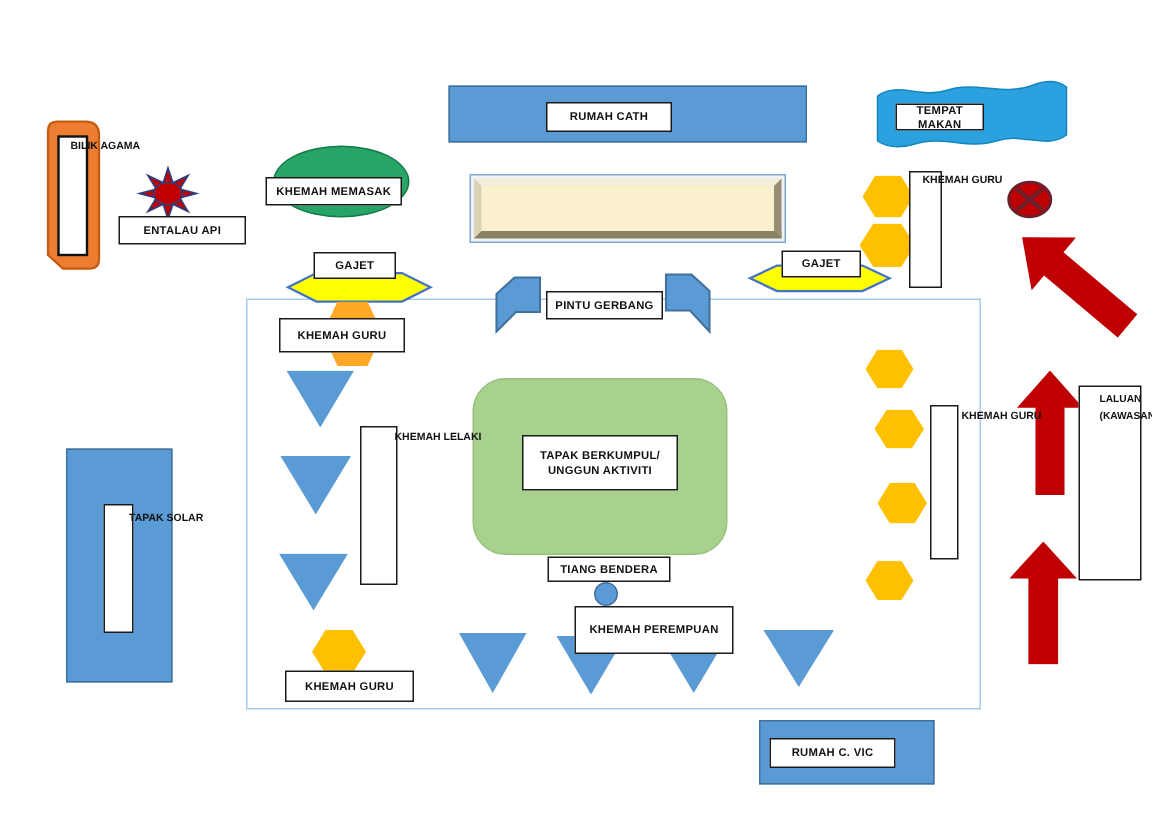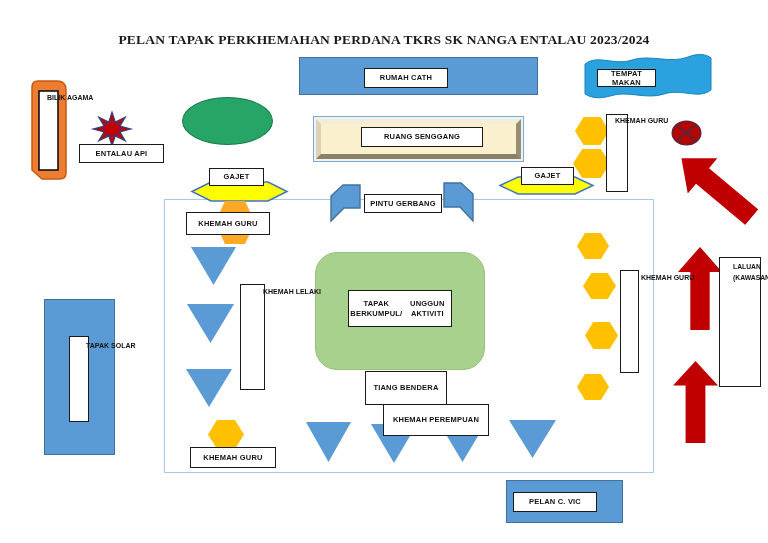--- a/index.html
+++ b/index.html
@@ -28,57 +28,56 @@
                   border:1.6px solid #7FA8D0;box-sizing:border-box;background:#eef3f9;z-index:2;}
   .senggang-inner{position:absolute;left:2px;top:2px;right:2px;bottom:2px;
                   border:5px solid;border-color:#F2ECD9 #978D72 #8A8164 #DCD3B6;
                   background:var(--senggang-cream);box-sizing:border-box;}
   .fill-bblue{fill:var(--building-blue);stroke:var(--building-blue-border);stroke-width:1.4;}
   .fill-gajet{fill:var(--gajet-yellow);stroke:var(--gajet-border-blue);stroke-width:1.5;}
   .fill-agama{fill:var(--agama-orange);stroke:#C55A11;stroke-width:1.5;}
   .fill-flag{fill:var(--flag-blue);stroke:#1585BD;stroke-width:1;}
   .star-ray{fill:var(--arrow-red);stroke:#2F3F7F;stroke-width:1.1;}
   svg{position:absolute;overflow:visible;z-index:3;}
-  .two-line{flex-direction:row;}
+  .two-line{flex-direction:column;}
 </style>
 </head>
 <body>
 
 <div id="stage">
 
-  <div class="title">PELAN TAPAK PERKHEMAHAN PERDANA TKRS SK NANGA ENTALAU 2023/2024</div>
 
   <div class="boundary"></div>
 
   <div class="bldg" style="left:299px;top:57px;width:239px;height:38px;"></div>
   <div class="lbl" style="left:364px;top:68px;width:84px;height:20px;">RUMAH CATH</div>
 
   <svg style="left:584px;top:52px;" width="128" height="48" viewBox="0 0 128 48">
     <path class="fill-flag" d="M1,12 C14,2 30,14 48,8 C66,2 86,12 104,5 C114,1 122,2 127,6 L127,38 C114,48 98,36 80,42 C62,48 44,38 26,44 C16,47 7,46 1,42 Z"></path>
   </svg>
   <div class="lbl" style="left:597px;top:69px;width:59px;height:18px;">TEMPAT MAKAN</div>
 
   <div class="senggang-outer">
     <div class="senggang-inner"></div>
   </div>
-  <div class="lbl" style="left:361px;top:127px;width:122px;height:20px;">RUANG SENGGANG</div>
 
   <svg style="left:27px;top:80px;" width="44" height="100" viewBox="0 0 44 100">
     <path class="fill-agama" d="M11,1 L30,1 Q39,1 39,10 L39,93 Q39,99 33,99 L15,99 L5,90 L5,7 Q5,1 11,1 Z"></path>
     <rect x="12" y="11" width="19" height="79" fill="#ffffff" stroke="#111111" stroke-width="1.6"></rect>
   </svg>
   <div class="txt" style="left:47px;top:94px;">BILIK AGAMA</div>
 
   <svg style="left:89px;top:109px;" width="46" height="40" viewBox="0 0 46 40">
     <polygon class="star-ray" points="42,20 30.9,22.9 36.4,32 26.3,27.1 23,37 19.8,27.1 9.6,32 15.2,22.9 4,20 15.2,17.1 9.6,8 19.8,12.9 23,3 26.3,12.9 36.4,8 30.9,17.1"></polygon>
     <ellipse cx="23" cy="20" rx="9.5" ry="7.5" fill="var(--arrow-red)" stroke="#2F3F7F" stroke-width="1.1"></ellipse>
   </svg>
   <div class="lbl" style="left:79px;top:144px;width:85px;height:19px;">ENTALAU API</div>
 
   <div class="ellipse" style="left:182px;top:97px;width:89px;height:46px;background:var(--memasak-green);border:1px solid #137A4A;"></div>
+  <div class="lbl" style="left:177px;top:118px;width:91px;height:19px;">KHEMAH MEMASAK</div>
 
   <svg style="left:191px;top:181px;" width="97" height="21" viewBox="0 0 97 21">
     <polygon class="fill-gajet" points="1,10.5 20,1 77,1 96,10.5 77,20 20,20"></polygon>
   </svg>
   <div class="lbl" style="left:209px;top:168px;width:55px;height:18px;">GAJET</div>
 
   <svg style="left:499px;top:176px;" width="95" height="19" viewBox="0 0 95 19">
     <polygon class="fill-gajet" points="1,9.5 19,1 76,1 94,9.5 76,18 19,18"></polygon>
   </svg>
   <div class="lbl" style="left:521px;top:167px;width:53px;height:18px;">GAJET</div>
@@ -100,21 +99,21 @@
 
   <div class="whiterect" style="left:240px;top:284px;width:25px;height:106px;"></div>
   <div class="txt" style="left:263px;top:288px;">KHEMAH LELAKI</div>
 
   <div class="abs" style="left:315px;top:252px;width:168px;height:116px;background:var(--assembly-green);border-radius:22px;border:1px solid #97C07C;z-index:2;"></div>
   <div class="lbl two-line" style="left:348px;top:290px;width:104px;height:37px;">
     <span>TAPAK BERKUMPUL/</span>
     <span>UNGGUN AKTIVITI</span>
   </div>
 
-  <div class="lbl" style="left:365px;top:371px;width:82px;height:34px;">TIANG BENDERA</div>
+  <div class="lbl" style="left:365px;top:371px;width:82px;height:17px;">TIANG BENDERA</div>
   <div class="ellipse" style="left:396px;top:388px;width:14px;height:14px;background:var(--tent-blue);border:1px solid var(--building-blue-border);z-index:4;"></div>
 
   <div class="lbl" style="left:383px;top:404px;width:106px;height:32px;">KHEMAH PEREMPUAN</div>
 
   <div class="tri" style="left:305px;top:422px;width:47px;height:40px;"></div>
   <div class="tri" style="left:370px;top:424px;width:48px;height:39px;"></div>
   <div class="tri" style="left:437px;top:421px;width:51px;height:41px;"></div>
   <div class="tri" style="left:508px;top:420px;width:49px;height:38px;"></div>
 
   <div class="hex" style="left:208px;top:420px;width:36px;height:29px;"></div>
@@ -148,15 +147,15 @@
   <div class="uparrow" style="left:678px;top:247px;width:44px;height:83px;"></div>
   <div class="uparrow" style="left:673px;top:361px;width:45px;height:82px;"></div>
 
   <div class="whiterect" style="left:719px;top:257px;width:42px;height:130px;"></div>
   <div class="txt" style="left:733px;top:262px;font-size:6.8px;line-height:1.6;z-index:5;">
     <span style="display:block;">LALUAN</span>
     <span style="display:block;">(KAWASAN</span>
   </div>
 
   <div class="bldg" style="left:506px;top:480px;width:117px;height:43px;"></div>
-  <div class="lbl" style="left:513px;top:492px;width:84px;height:20px;">PELAN C. VIC</div>
+  <div class="lbl" style="left:513px;top:492px;width:84px;height:20px;">RUMAH C. VIC</div>
 
 </div>
 
 </body></html>

